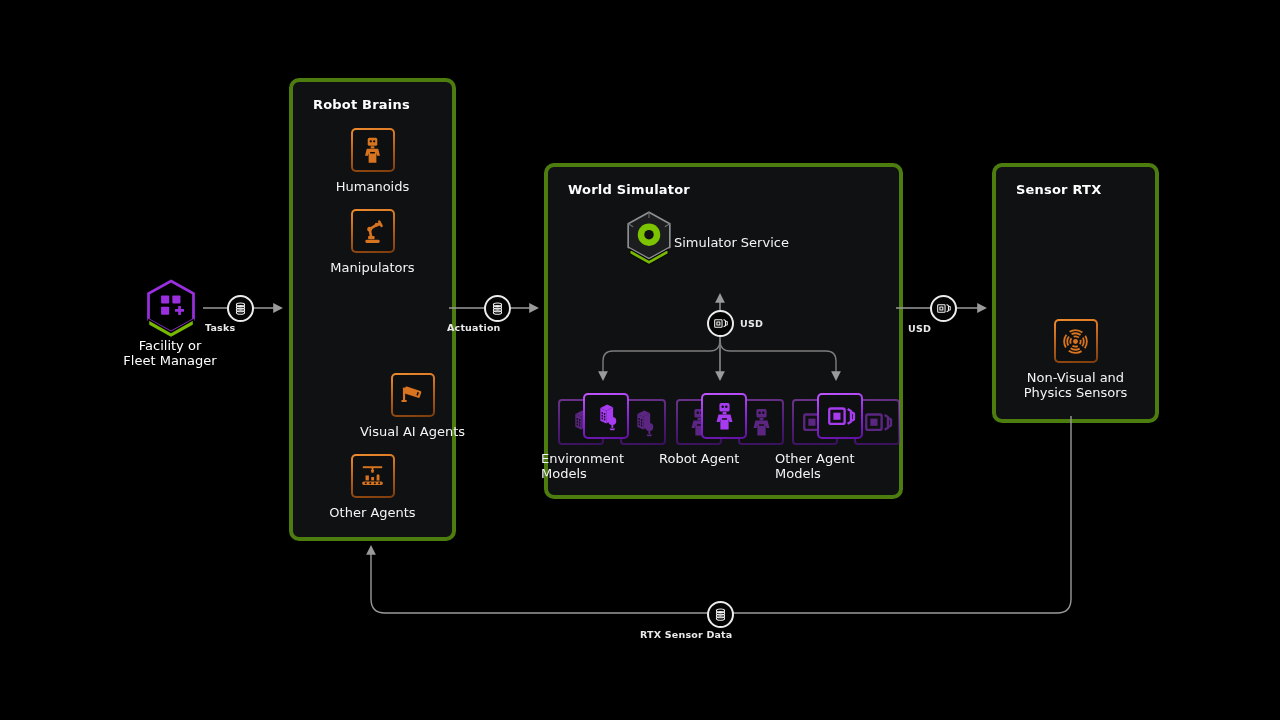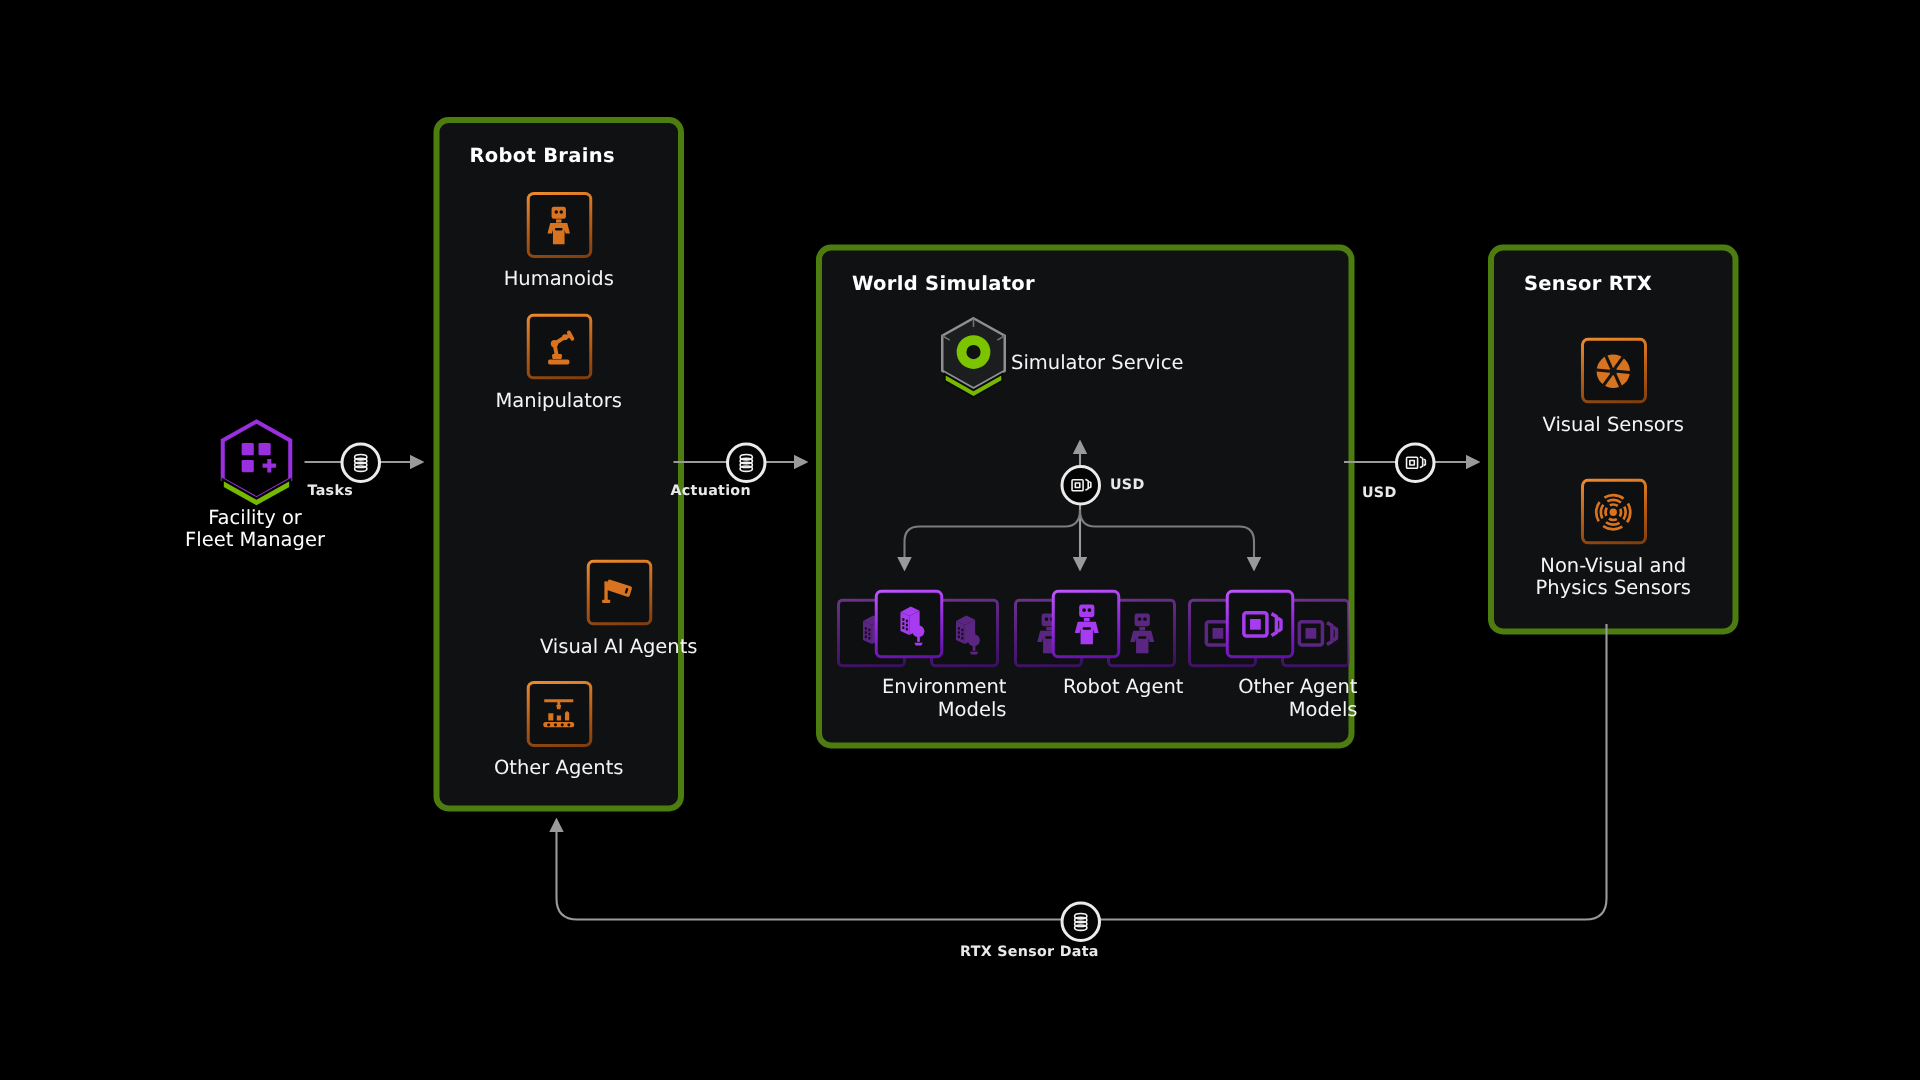--- a/index.html
+++ b/index.html
@@ -15,21 +15,21 @@
                  linear-gradient(170deg,#f08c2e 0%,#b85f17 50%,#7c3c0d 100%) border-box;}
   .sq svg{width:31px;height:31px;color:#d8741f;}
   .sq.violet{width:46px;height:46px;
       background:linear-gradient(#0e0f10,#0e0f10) padding-box,
                  linear-gradient(170deg,#c257ff 0%,#8c25d8 55%,#5f0fa0 100%) border-box;}
   .sq.violet svg{color:#a63bf0;width:33px;height:33px;}
   .mini{position:absolute;width:34px;height:34px;opacity:.5;border-radius:4px;z-index:2;}
   .mini svg{width:23px;height:23px;}
   .item-label{margin-top:7px;font-size:13px;color:#f5f5f5;text-align:center;white-space:pre-line;
               line-height:1.16;}
-  .model-label{position:absolute;width:130px;text-align:right;font-size:13px;color:#f5f5f5;
+  .model-label{position:absolute;width:130px;text-align:left;font-size:13px;color:#f5f5f5;
                white-space:pre-line;line-height:1.16;z-index:3;}
   .wires{position:absolute;left:0;top:0;z-index:2;pointer-events:none;}
   .badge{position:absolute;width:27px;height:27px;border-radius:50%;background:#040404;
          border:2px solid #ececec;box-sizing:border-box;display:flex;align-items:center;
          justify-content:center;z-index:5;}
   .badge svg{width:17px;height:17px;color:#f2f2f2;}
   .badge-label{position:absolute;font-size:9.5px;font-weight:700;color:#e9e9e9;
                letter-spacing:.2px;z-index:5;}
   .center-text{}
   .facility-label{position:absolute;left:95px;top:338px;width:150px;text-align:center;
@@ -304,28 +304,20 @@
             <use href="#i-cards"></use>
           </svg>
         </div>
     </div>
     <div class="model-label" style="left:227px;top:284px;">Other Agent
 Models</div>
   </div>
 
   <div class="panel" style="left:992px;top:163px;width:159px;height:252px;">
     <div class="panel-title">Sensor RTX</div>
-    <div class="item" style="left:0;top:58px;width:100%;">
-      <div class="sq">
-          <svg>
-            <use href="#i-aperture"></use>
-          </svg>
-        </div>
-      <div class="item-label">Visual Sensors</div>
-    </div>
     <div class="item" style="left:0;top:152px;width:100%;">
       <div class="sq">
           <svg>
             <use href="#i-radar"></use>
           </svg>
         </div>
       <div class="item-label">Non-Visual and
 Physics Sensors</div>
     </div>
   </div>

